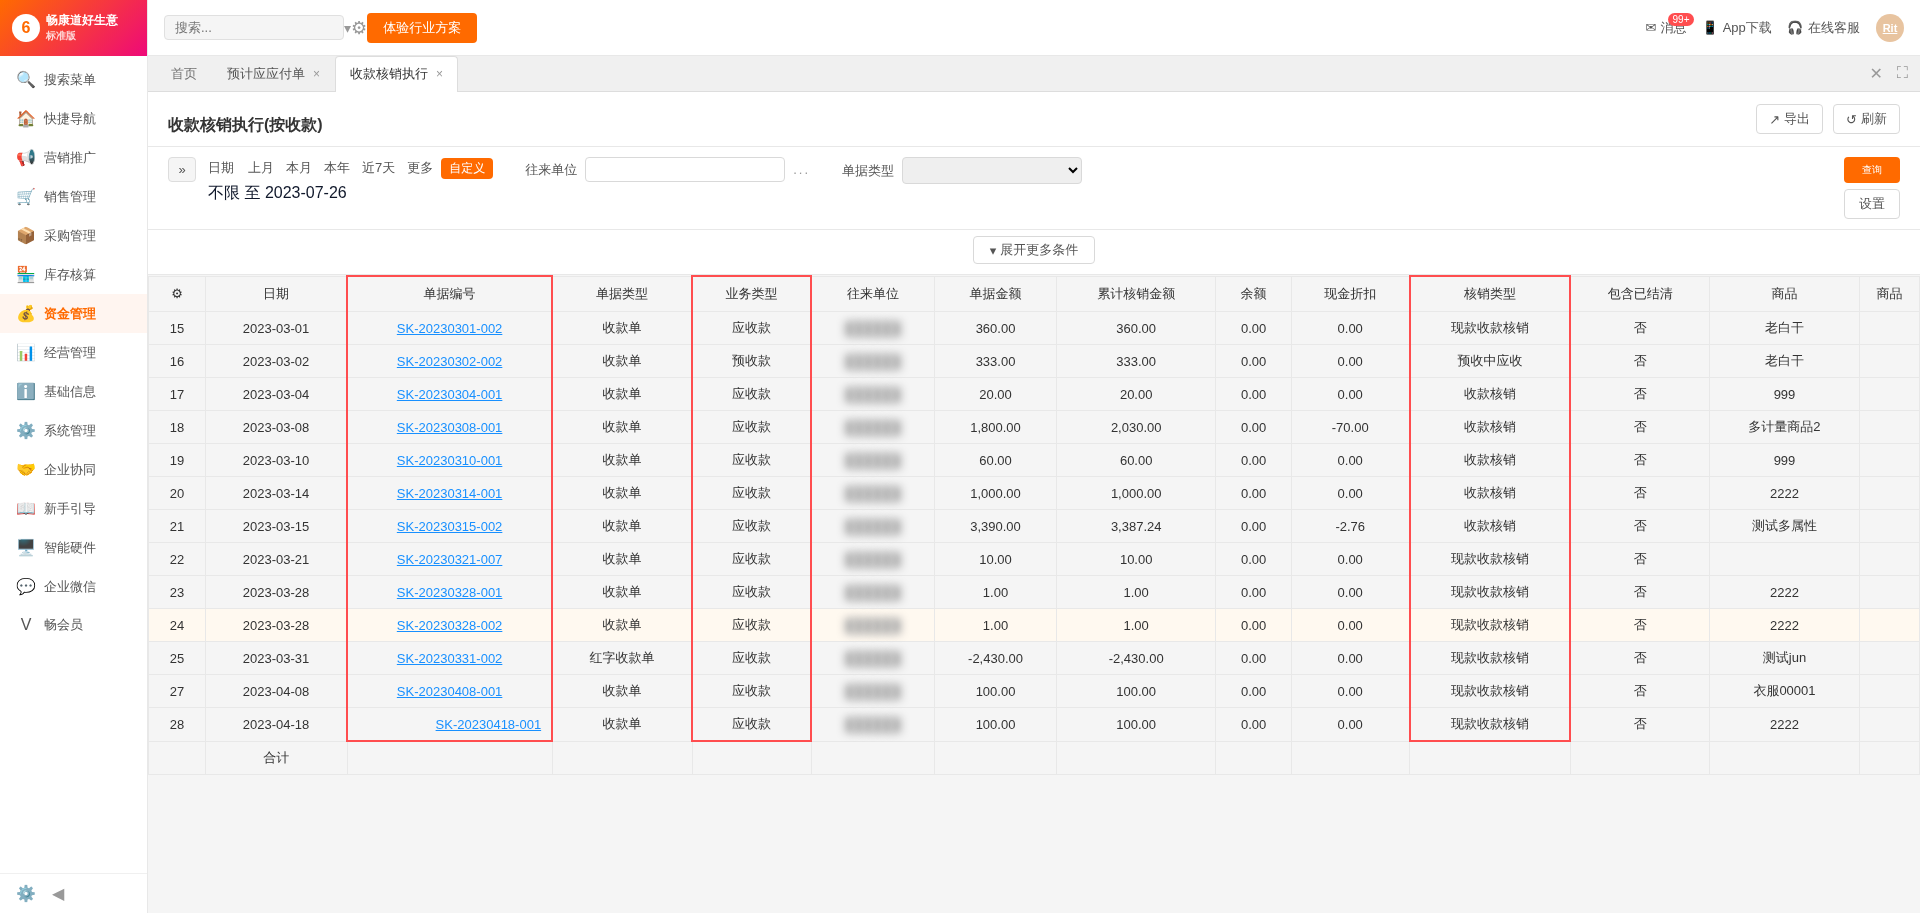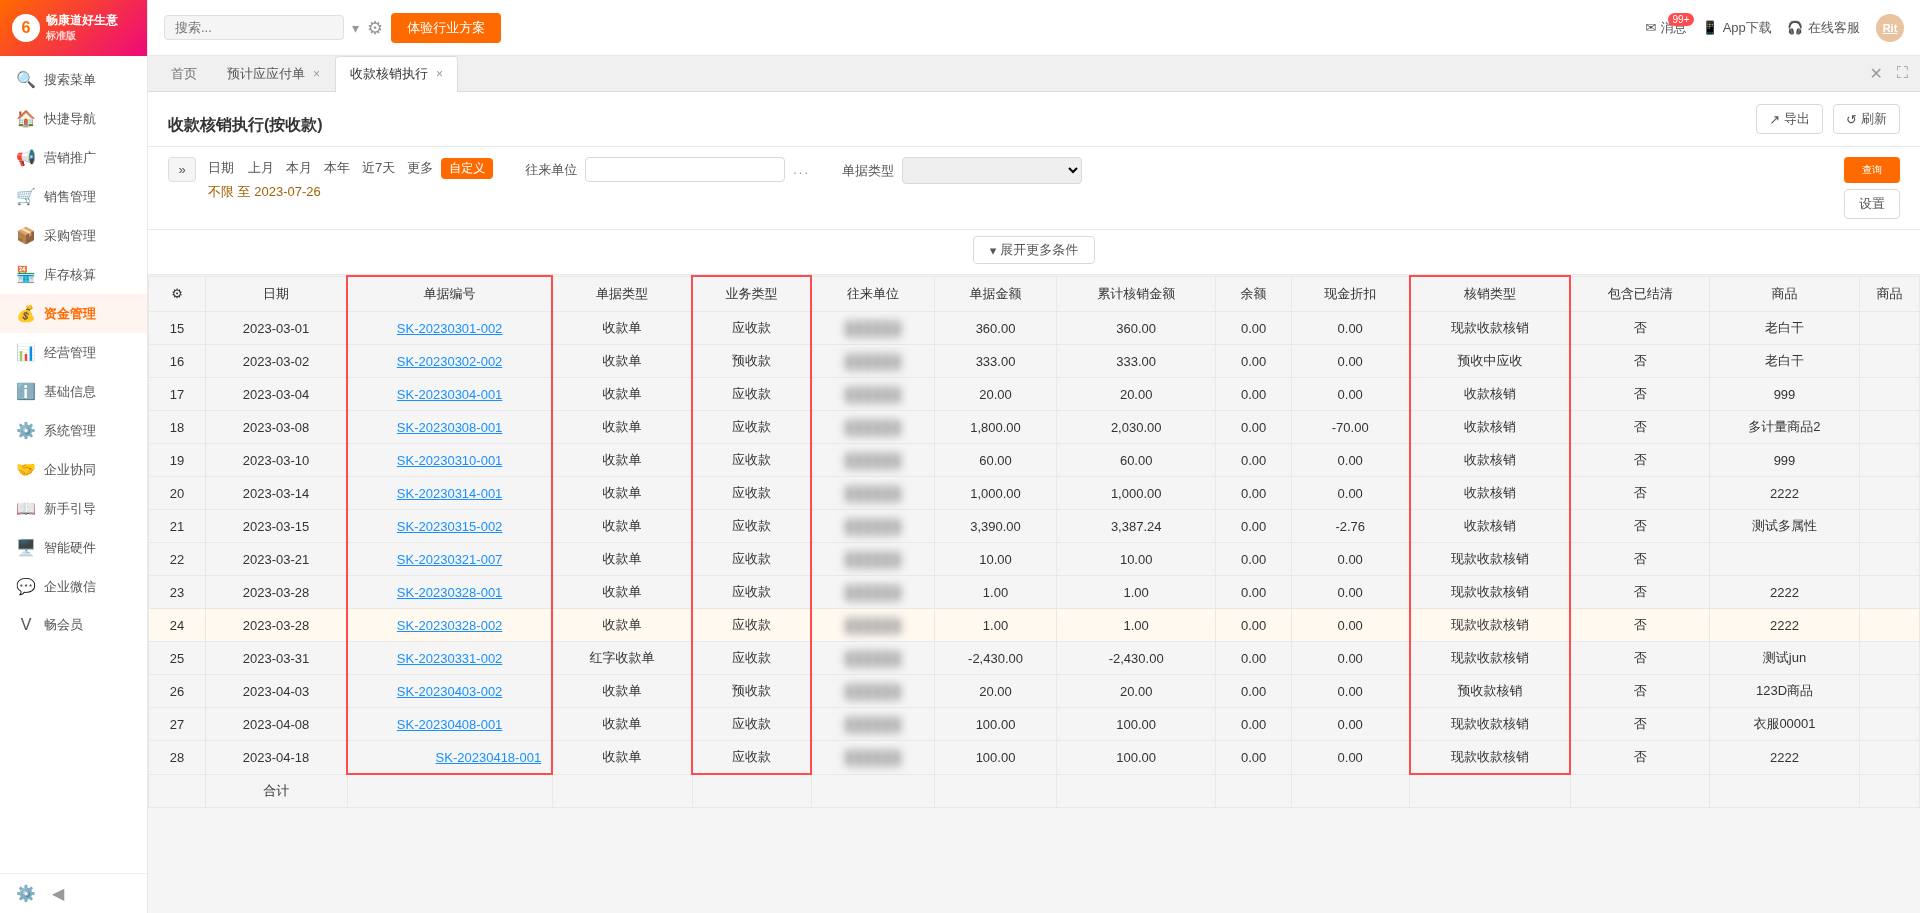--- a/index.html
+++ b/index.html
@@ -57,21 +57,21 @@
 
     
     .topbar {
       height: 56px;
       background: #fff;
       border-bottom: 1px solid #e8e8e8;
       display: flex; align-items: center;
       padding: 0 16px;
       gap: 12px;
     }
-    .topbar-nav { display: flex; align-items: center; gap: 8px; flex: 1; }
+    .topbar-nav { display: flex; align-items: center; flex: 1; }
     .topbar-nav input {
       background: #f5f5f5; border: 1px solid #e0e0e0;
       border-radius: 4px; padding: 4px 10px;
       width: 180px; font-size: 13px;
     }
     .topbar-btn-orange {
       background: #ff6a00; color: #fff; border: none;
       border-radius: 4px; padding: 6px 16px; font-size: 13px;
       cursor: pointer;
     }
@@ -138,21 +138,21 @@
     }
     .filter-section { display: flex; flex-direction: column; gap: 4px; }
     .filter-row { display: flex; align-items: center; gap: 10px; }
     .filter-label { color: #555; font-size: 13px; white-space: nowrap; }
     .filter-date-btns { display: flex; gap: 4px; align-items: center; }
     .filter-date-btn { background: none; border: none; color: #555; cursor: pointer; font-size: 13px; padding: 2px 4px; }
     .filter-custom-btn {
       background: #ff6a00; color: #fff; border: none; border-radius: 4px;
       padding: 2px 8px; font-size: 12px; cursor: pointer;
     }
-    .filter-date-range { color: #a16207; font-size: 13px; }
+    .filter-date-range { color: #0f172a; font-size: 16px; }
     .filter-input { border: 1px solid #d9d9d9; border-radius: 4px; padding: 4px 10px; font-size: 13px; width: 200px; }
     .filter-dots { color: #999; letter-spacing: 2px; }
     .filter-select { border: 1px solid #d9d9d9; border-radius: 4px; padding: 4px 10px; font-size: 13px; width: 200px; }
     .btn-query { background: #ff6a00; color: #fff; border: none; border-radius: 4px; padding: 6px 18px; font-size: 10px; cursor: pointer; }
     .btn-settings { background: #fff; border: 1px solid #d9d9d9; border-radius: 4px; padding: 5px 14px; font-size: 13px; cursor: pointer; color: #555; }
 
     
     .filter-expand-row {
       background: #fff;
       padding: 6px 20px 10px;
@@ -575,36 +575,20 @@
               <td class="negative">-2,430.00</td>
               <td class="negative">-2,430.00</td>
               <td>0.00</td>
               <td>0.00</td>
               <td style="border-left: 2px solid rgb(255, 77, 79); border-right: 2px solid rgb(255, 77, 79);">现款收款核销</td>
               <td>否</td>
               <td>测试jun</td>
               <td style="width: 60px;"></td>
             </tr>
             <tr>
-              <td>26</td>
-              <td>2023-04-03</td>
-              <td style="border-left: 2px solid rgb(255, 77, 79); border-right: 2px solid rgb(255, 77, 79);"><a class="link-cell">SK-20230403-002</a></td>
-              <td>收款单</td>
-              <td style="border-left: 2px solid rgb(255, 77, 79); border-right: 2px solid rgb(255, 77, 79);">预收款</td>
-              <td><span style="color:transparent;text-shadow:0 0 8px #aaa;user-select:none;">██████</span></td>
-              <td>20.00</td>
-              <td>20.00</td>
-              <td>0.00</td>
-              <td>0.00</td>
-              <td style="border-left: 2px solid rgb(255, 77, 79); border-right: 2px solid rgb(255, 77, 79);">预收款核销</td>
-              <td>否</td>
-              <td>123D商品</td>
-              <td style="width: 60px;"></td>
-            </tr>
-            <tr>
               <td>27</td>
               <td>2023-04-08</td>
               <td style="border-left: 2px solid rgb(255, 77, 79); border-right: 2px solid rgb(255, 77, 79);"><a class="link-cell">SK-20230408-001</a></td>
               <td>收款单</td>
               <td style="border-left: 2px solid rgb(255, 77, 79); border-right: 2px solid rgb(255, 77, 79);">应收款</td>
               <td><span style="color:transparent;text-shadow:0 0 8px #aaa;user-select:none;">██████</span></td>
               <td>100.00</td>
               <td>100.00</td>
               <td>0.00</td>
               <td>0.00</td>

